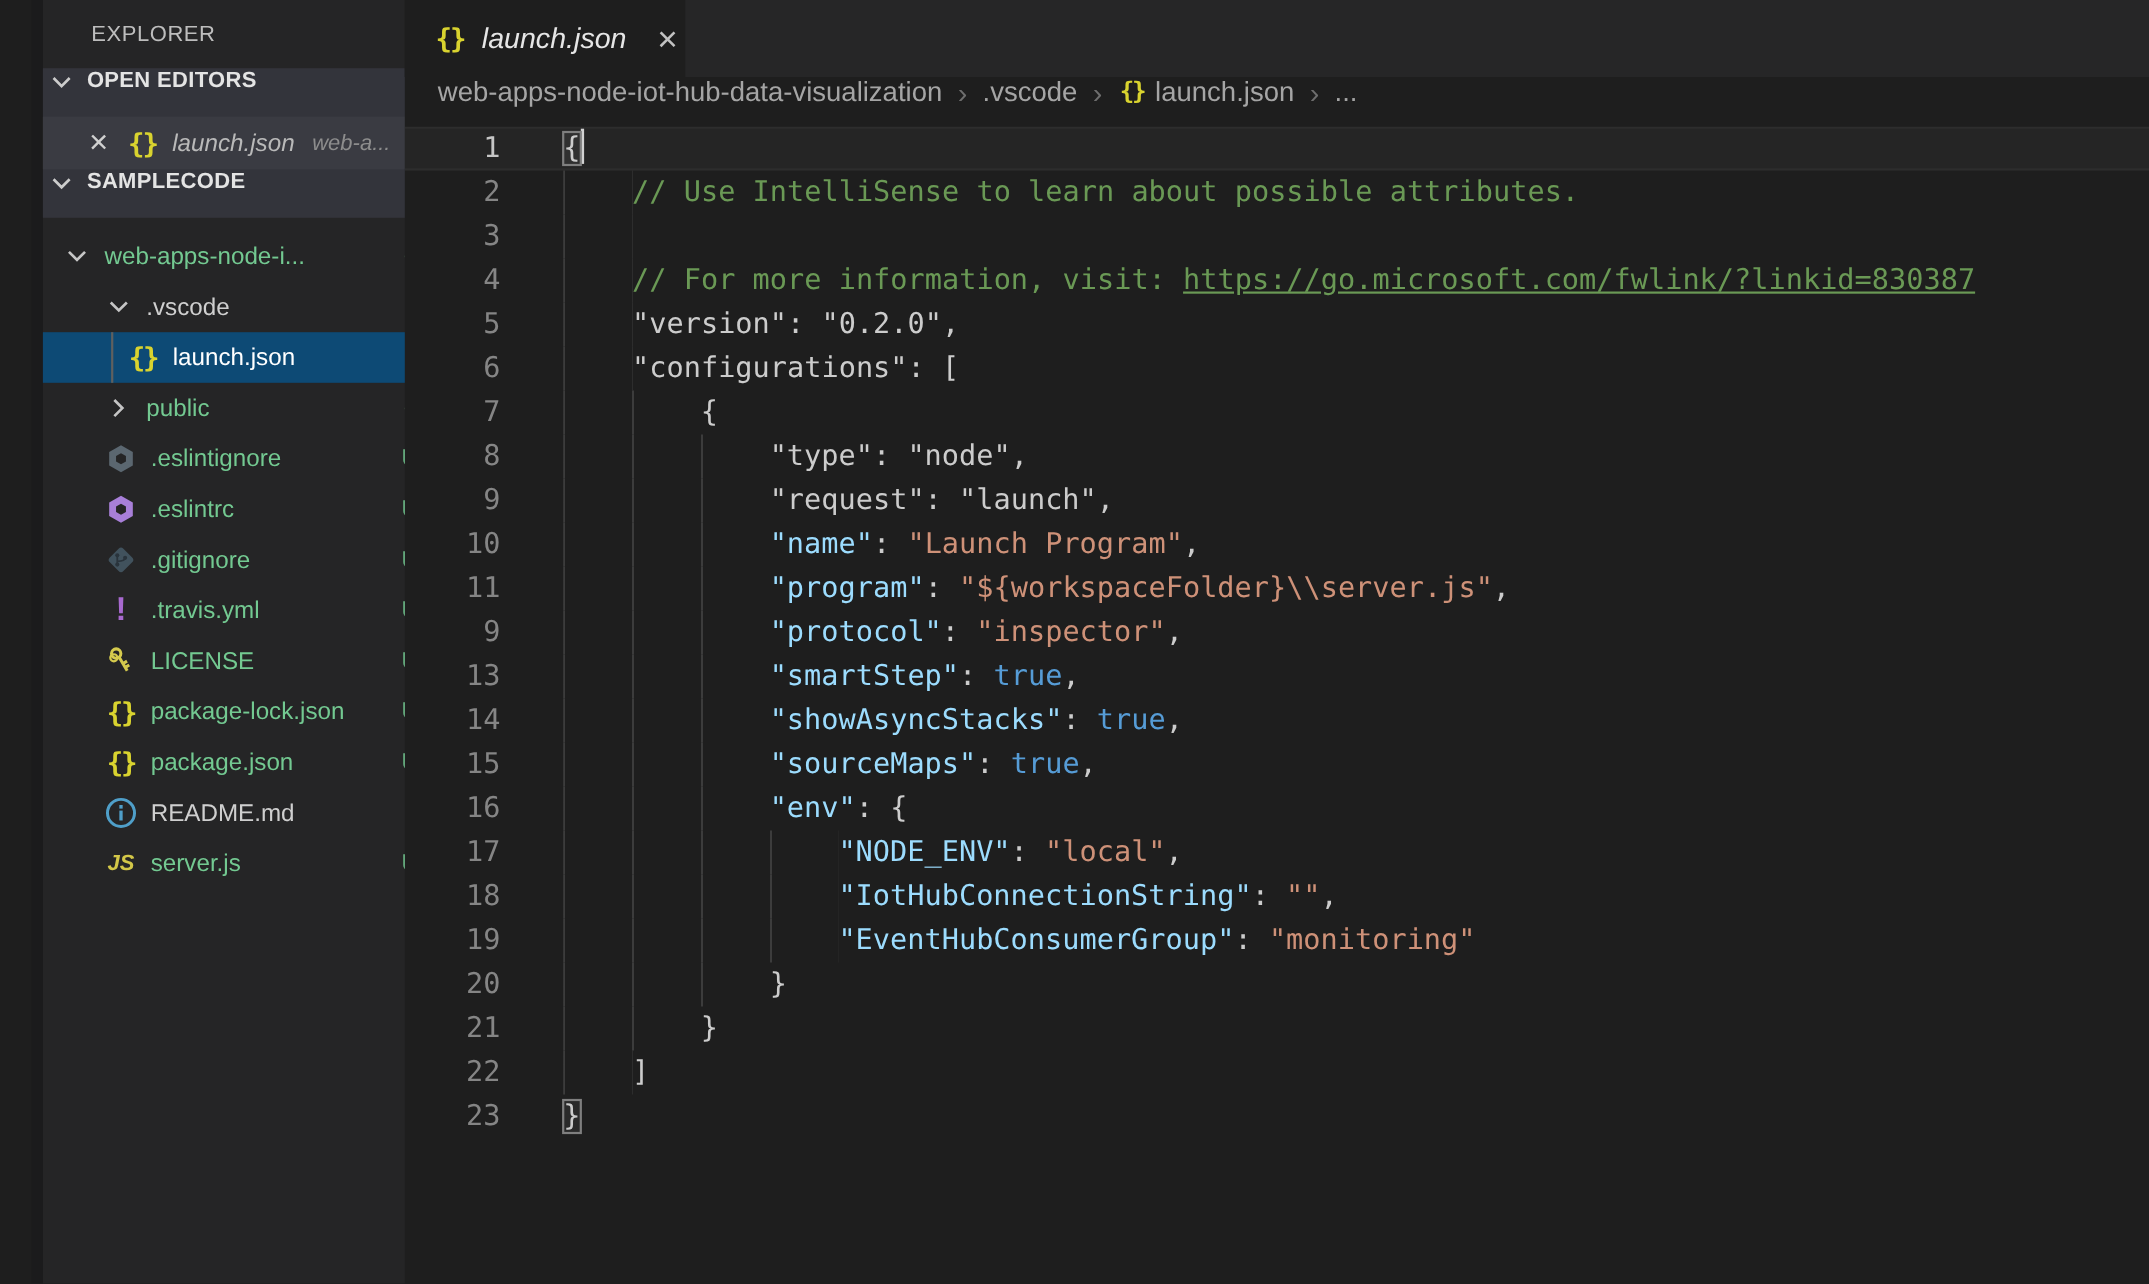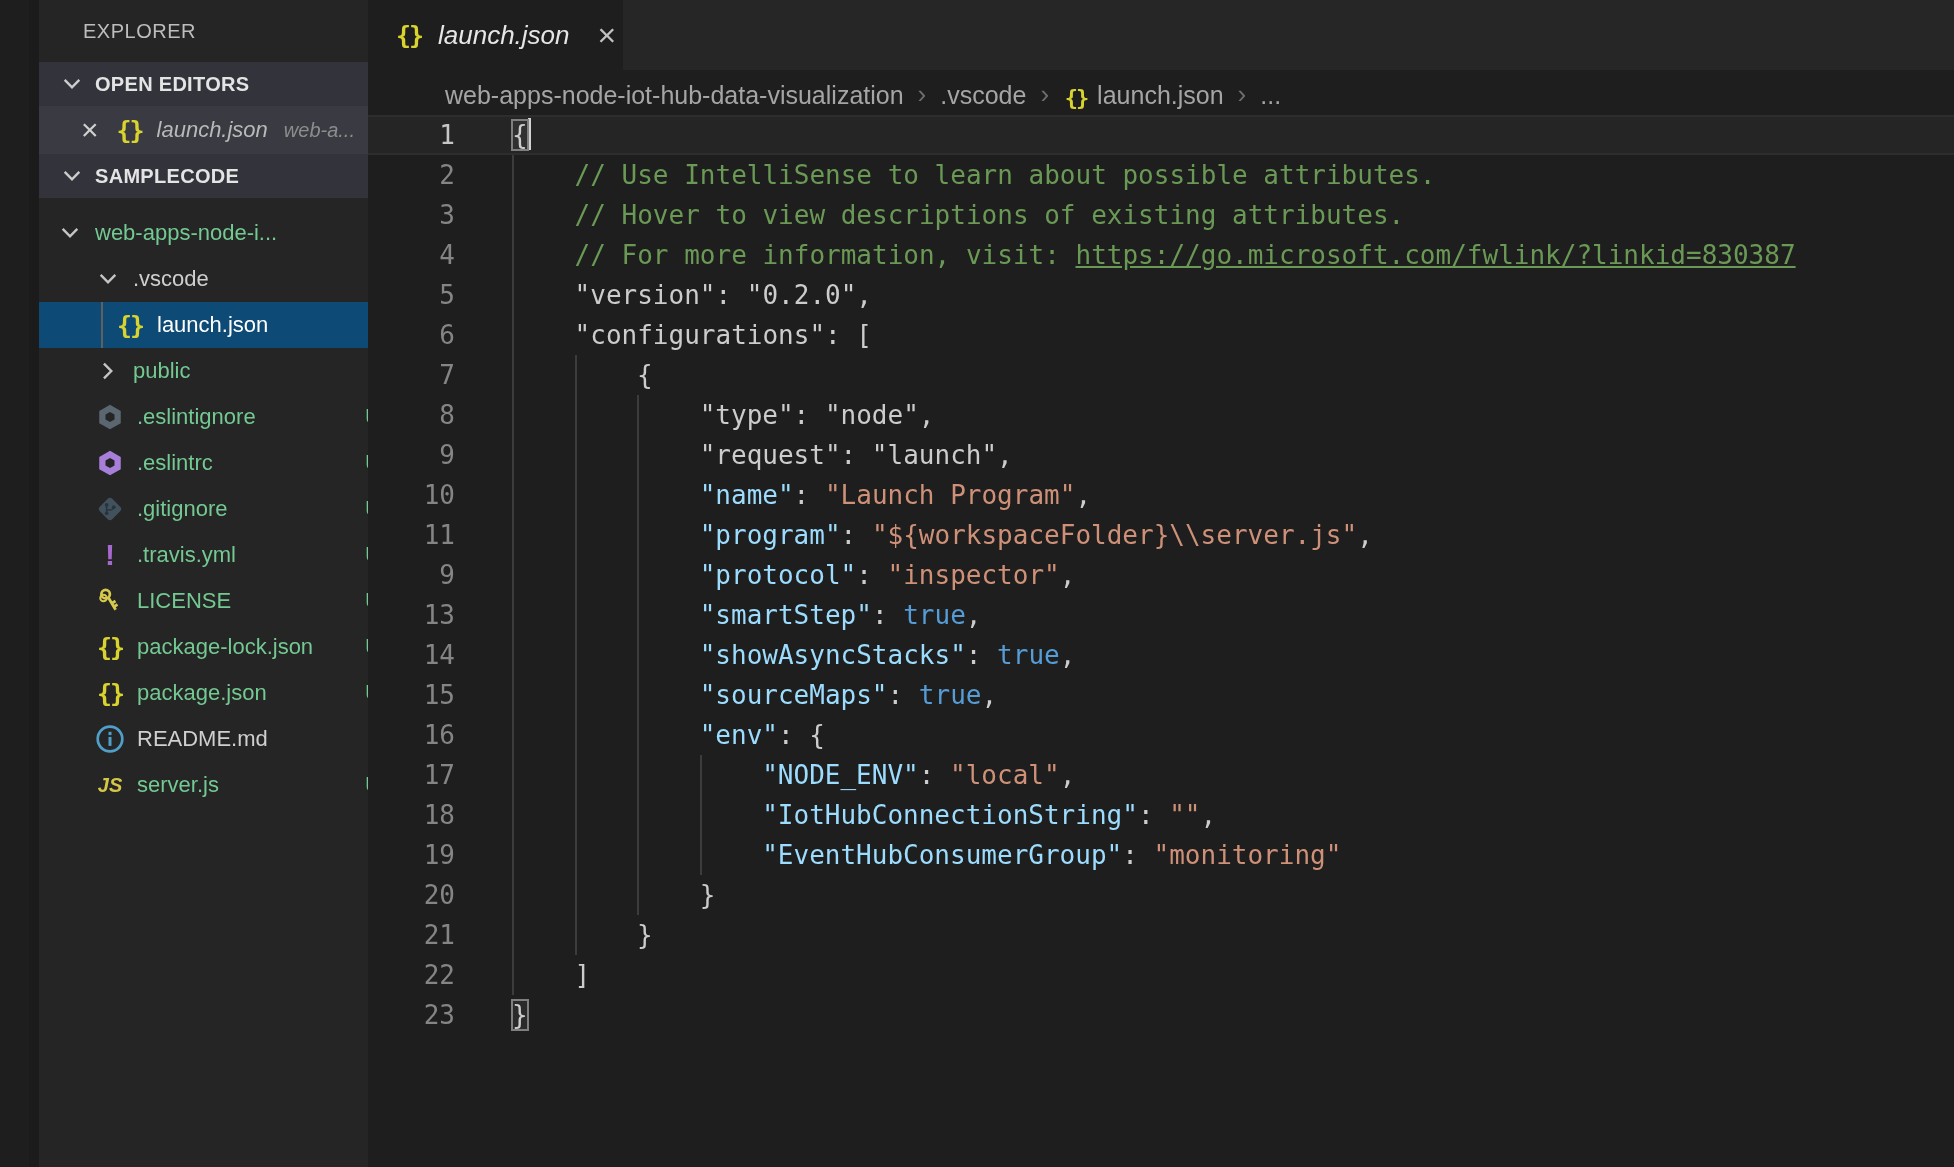--- a/index.html
+++ b/index.html
@@ -7,21 +7,21 @@
        font-family:"Liberation Sans",sans-serif;-webkit-font-smoothing:antialiased;}
   .app{position:absolute;inset:0;}
 
   
   .sidebar{position:absolute;left:0;top:0;width:368px;height:100%;background:var(--c-sidebar-bg,#252526);margin-left:29px;}
   .strip{position:absolute;left:0;top:0;width:10px;height:100%;background:#1b1b1c;}
   .sb-content{position:absolute;left:10px;right:0;top:0;bottom:0;}
   .sb-title{height:62px;display:flex;align-items:center;padding-left:44px;
             color:#bdbdbd;font-size:20px;letter-spacing:.5px;}
   .sb-sections{background:#33343b;}
-  .sec-head{height:44px;display:flex;align-items:center;padding-left:20px;color:#e4e4e4;
+  .sec-head{height:44px;display:flex;align-items:flex-start;padding-left:4px;color:#e4e4e4;
             font-size:20px;font-weight:bold;letter-spacing:.3px;cursor:default;}
   .sec-head .chev{margin-right:10px;color:#cccccc;}
   .oe-row{height:48px;display:flex;align-items:center;padding-left:42px;background:#3a3b42;}
   .oe-close{color:#d0d0d0;font-size:30px;line-height:1;margin-right:16px;}
   .oe-label{font-style:italic;color:#b9b9b9;font-size:22px;margin-left:12px;}
   .oe-desc{font-style:italic;color:#8d8d8d;font-size:20px;margin-left:16px;}
   .tree{position:absolute;top:210px;left:0;right:0;bottom:0;}
   .trow{position:relative;height:46px;display:flex;align-items:center;cursor:pointer;}
   .trow.sel{background:var(--c-accent-selection,#0d4a75);}
   .trow.sel::before{content:'';position:absolute;left:62px;top:0;bottom:0;width:2px;background:#60605f;}
@@ -39,22 +39,22 @@
   .i-travis{color:#a869cf;font-weight:bold;font-size:30px;}
 
   
   .editor{position:absolute;left:368px;right:0;top:0;bottom:0;background:var(--c-editor-bg,#1e1e1e);}
   .tabbar{position:absolute;left:0;right:0;top:0;height:70px;background:#262627;display:flex;}
   .tab{width:255px;height:70px;background:var(--c-editor-bg,#1e1e1e);display:flex;align-items:center;
        padding-left:26px;box-sizing:border-box;cursor:pointer;}
   .tab .fico{margin-right:4px;}
   .tab-label{font-style:italic;color:#e6e6e6;font-size:26px;margin-left:10px;}
   .tab-close{color:#c2c2c2;font-size:32px;line-height:1;margin-left:28px;}
-  .crumbs{position:absolute;left:0;right:0;top:70px;height:40px;display:flex;align-items:flex-end;
-          padding-left:48px;color:#a5a5a5;font-size:25px;margin-left:29px;}
+  .crumbs{position:absolute;left:0;right:0;top:70px;height:40px;display:flex;align-items:flex-start;
+          padding-left:30px;color:#a5a5a5;font-size:25px;}
   .crumb{white-space:nowrap;cursor:pointer;}
   .csep{color:#6e6e6e;margin:0 14px;font-size:26px;}
   .crumbs .fico{width:26px;height:26px;margin-right:8px;font-size:22px;}
 
   
   .code{position:absolute;left:0;right:0;top:110px;bottom:0;padding-top:5px;
         font-family:"DejaVu Sans Mono",monospace;font-size:26px;line-height:40px;}
   .line{display:flex;height:40px;white-space:pre;}
   .ln{flex:none;width:87px;text-align:right;color:#858585;}
   .lc{padding-left:57px;color:var(--c-editor-fg,#cccccc);}
@@ -211,21 +211,21 @@
         <span class="crumb">.vscode</span>
         <span class="csep">›</span>
         <span class="fico i-json">{}</span>
         <span class="crumb">launch.json</span>
         <span class="csep">›</span>
         <span class="crumb">...</span>
       </div>
     <div class="code">
         <div class="line cur"><span class="ln">1</span><span class="lc"><span class="ind" style="width:0.0px"></span><span class="tok d bm">{</span><span class="cursor"></span></span></div>
         <div class="line"><span class="ln">2</span><span class="lc"><span class="ind" style="width:62.6px"></span><span class="tok c">// Use IntelliSense to learn about possible attributes.</span></span></div>
-        <div class="line"><span class="ln">3</span><span class="lc"><span class="ind" style="width:62.6px"></span><span class="tok c">// Hover to view descriptions of existing attributes.</span></span></div>
+        <div class="line"><span class="ln">3</span><span class="lc"><span class="ind" style="width:62.6px"></span></span></div>
         <div class="line"><span class="ln">4</span><span class="lc"><span class="ind" style="width:62.6px"></span><span class="tok c">// For more information, visit: </span><span class="tok u">https://go.microsoft.com/fwlink/?linkid=830387</span></span></div>
         <div class="line"><span class="ln">5</span><span class="lc"><span class="ind" style="width:62.6px"></span><span class="tok d">"version": "0.2.0",</span></span></div>
         <div class="line"><span class="ln">6</span><span class="lc"><span class="ind" style="width:62.6px"></span><span class="tok d">"configurations": [</span></span></div>
         <div class="line"><span class="ln">7</span><span class="lc"><span class="ind" style="width:125.1px"></span><span class="tok d">{</span></span></div>
         <div class="line"><span class="ln">8</span><span class="lc"><span class="ind" style="width:187.7px"></span><span class="tok d">"type": "node",</span></span></div>
         <div class="line"><span class="ln">9</span><span class="lc"><span class="ind" style="width:187.7px"></span><span class="tok d">"request": "launch",</span></span></div>
         <div class="line"><span class="ln">10</span><span class="lc"><span class="ind" style="width:187.7px"></span><span class="tok k">"name"</span><span class="tok d">: </span><span class="tok s">"Launch Program"</span><span class="tok d">,</span></span></div>
         <div class="line"><span class="ln">11</span><span class="lc"><span class="ind" style="width:187.7px"></span><span class="tok k">"program"</span><span class="tok d">: </span><span class="tok s">"${workspaceFolder}\\server.js"</span><span class="tok d">,</span></span></div>
         <div class="line"><span class="ln">9</span><span class="lc"><span class="ind" style="width:187.7px"></span><span class="tok k">"protocol"</span><span class="tok d">: </span><span class="tok s">"inspector"</span><span class="tok d">,</span></span></div>
         <div class="line"><span class="ln">13</span><span class="lc"><span class="ind" style="width:187.7px"></span><span class="tok k">"smartStep"</span><span class="tok d">: </span><span class="tok b">true</span><span class="tok d">,</span></span></div>

